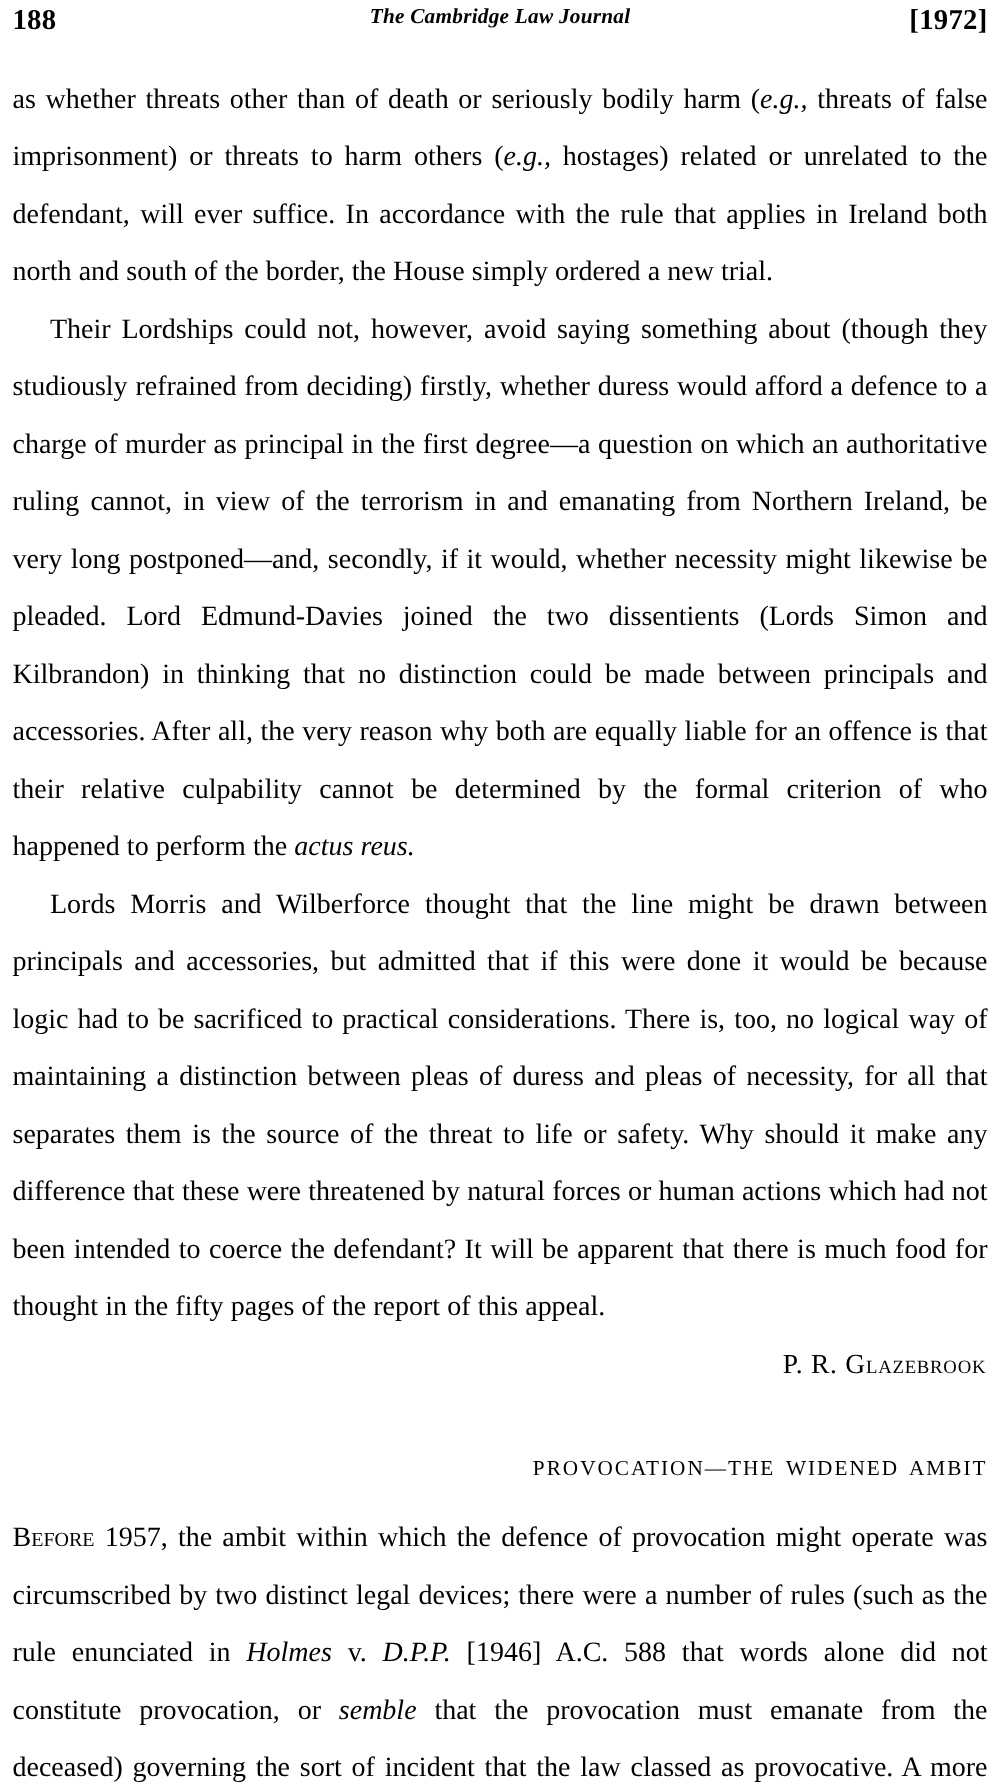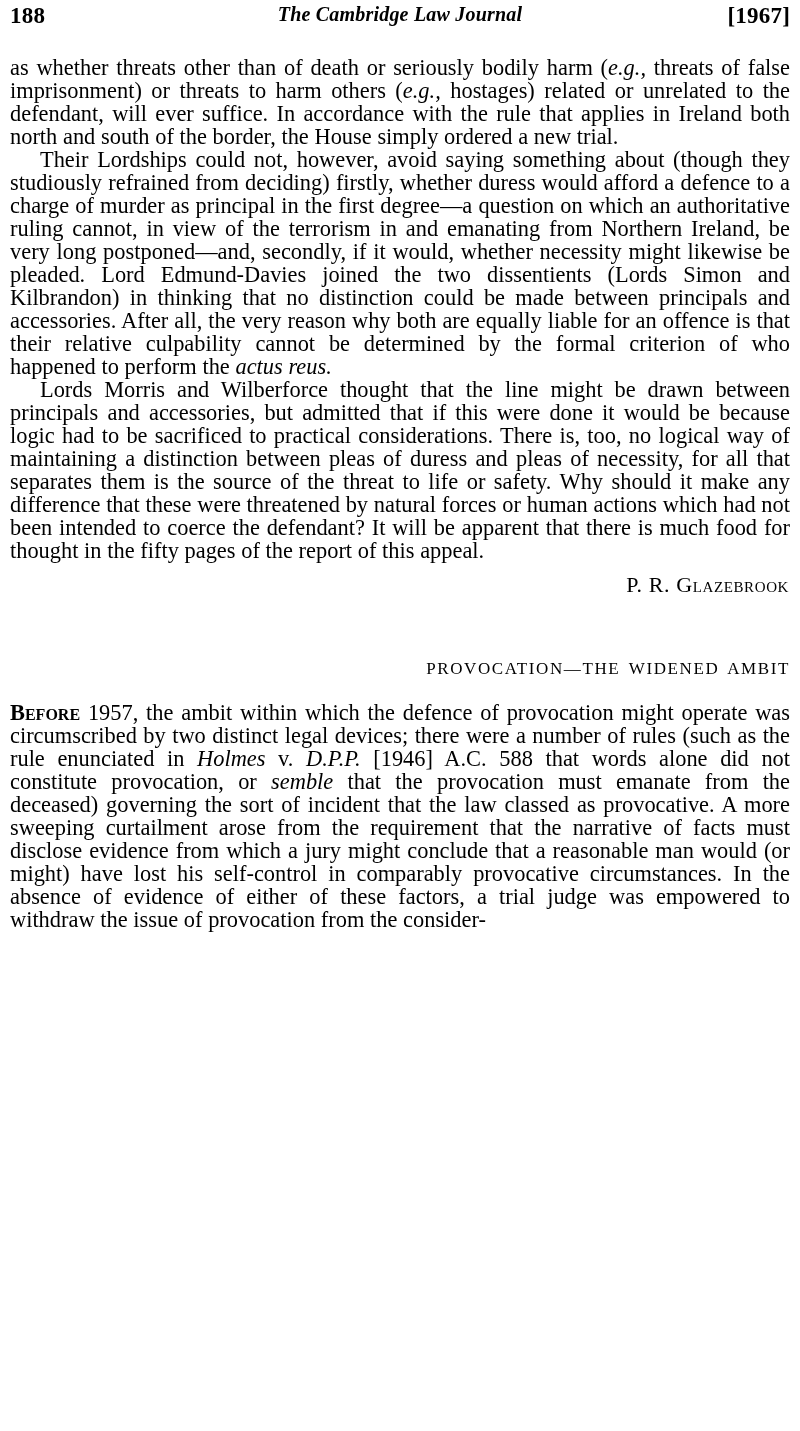--- a/index.html
+++ b/index.html
@@ -38,57 +38,56 @@
     font-size: 23px;
     font-weight: bold;
     line-height: 1;
     letter-spacing: 0.2px;
   }
   .journal-title {
     position: absolute;
     left: 0;
     right: 0;
     text-align: center;
-    font-size: 20px;
+    font-size: 17px;
     font-weight: bold;
     font-style: italic;
     font-family: "Liberation Serif", "DejaVu Serif", serif;
     line-height: 1;
     letter-spacing: 0.2px;
   }
   .year {
     font-size: 23px;
     font-weight: bold;
     line-height: 1;
     letter-spacing: 0.2px;
   }
 
   
   .body-text {
     padding-top: 6px;
   }
   p.para {
     margin: 0;
     font-size: 22.4px;
-    line-height: 23px;
+    line-height: 46px;
     text-align: justify;
     text-justify: inter-word;
     text-indent: 30px;
     hyphens: none;
     word-spacing: 0.1px;
   }
   p.para.no-indent {
     text-indent: 0;
   }
   i, .ital {
     font-style: italic;
   }
   .smallcap-lead {
     font-variant: small-caps;
-    font-weight: bold;
   }
 
   
   .signature {
     margin: 0;
     padding-top: 6px;
     text-align: right;
     font-size: 22px;
     line-height: 34.6px;
     letter-spacing: 0.6px;
@@ -115,21 +114,21 @@
   }
 </style>
 </head>
 <body>
 
 <div class="page">
 
   <div class="running-head">
     <span class="folio">188</span>
     <span class="journal-title">The Cambridge Law Journal</span>
-    <span class="year">[1967]</span>
+    <span class="year">[1972]</span>
   </div>
 
   <div class="body-text">
     <p class="para no-indent"><span>as whether threats other than of death or seriously bodily harm (</span><span class="ital">e.g.,</span><span> threats of false imprisonment) or threats to harm others (</span><span class="ital">e.g.,</span><span> hostages) related or unrelated to the defendant, will ever suffice. In accordance with the rule that applies in Ireland both north and south of the border, the House simply ordered a new trial.</span></p>
     <p class="para"><span>Their Lordships could not, however, avoid saying something about (though they studiously refrained from deciding) firstly, whether duress would afford a defence to a charge of murder as principal in the first degree—a question on which an authoritative ruling cannot, in view of the terrorism in and emanating from Northern Ireland, be very long postponed—and, secondly, if it would, whether necessity might likewise be pleaded. Lord Edmund-Davies joined the two dissentients (Lords Simon and Kilbrandon) in thinking that no distinction could be made between principals and accessories. After all, the very reason why both are equally liable for an offence is that their relative culpability cannot be determined by the formal criterion of who happened to perform the </span><span class="ital">actus reus.</span></p>
     <p class="para"><span>Lords Morris and Wilberforce thought that the line might be drawn between principals and accessories, but admitted that if this were done it would be because logic had to be sacrificed to practical considerations. There is, too, no logical way of maintaining a distinction between pleas of duress and pleas of necessity, for all that separates them is the source of the threat to life or safety. Why should it make any difference that these were threatened by natural forces or human actions which had not been intended to coerce the defendant? It will be apparent that there is much food for thought in the fifty pages of the report of this appeal.</span></p>
   </div>
 
   <p class="signature"><span>P. R. </span><span class="sc">Glazebrook</span></p>
 

